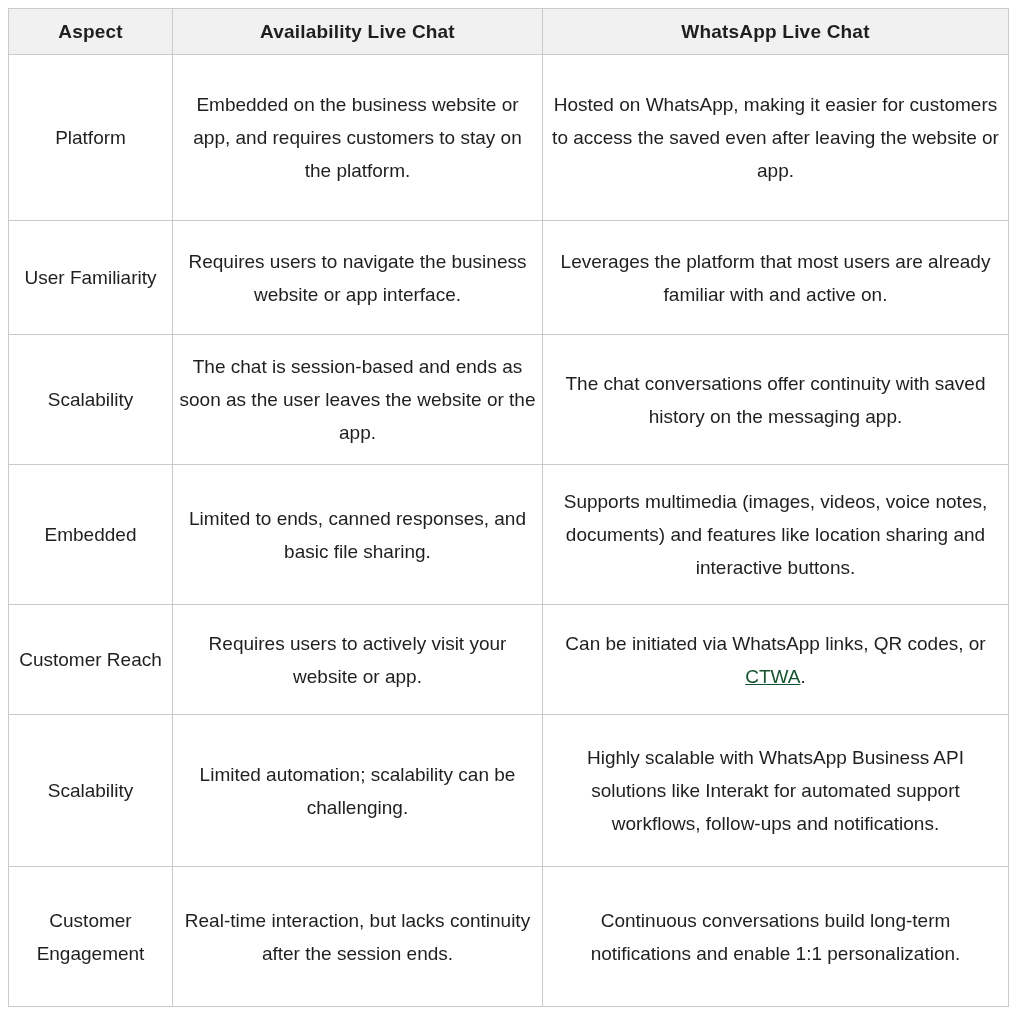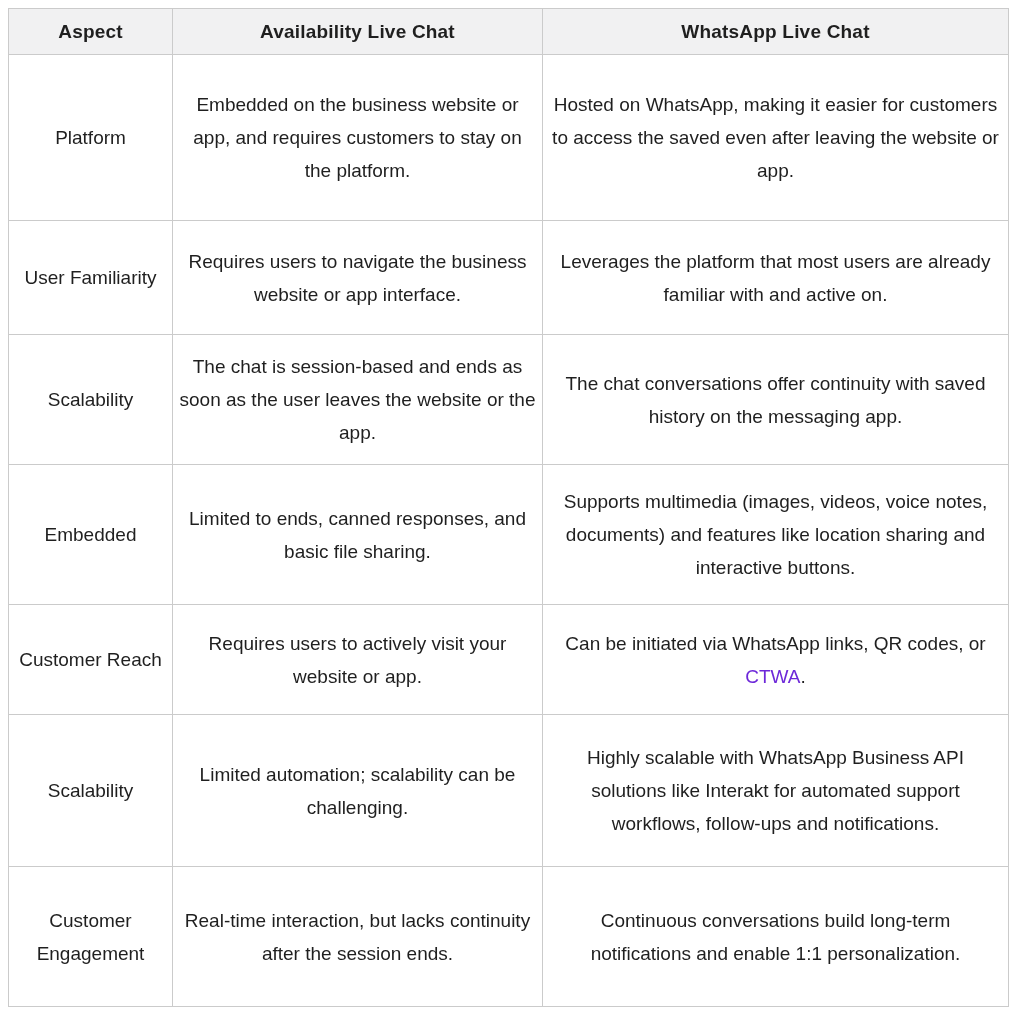--- a/index.html
+++ b/index.html
@@ -45,21 +45,22 @@
   
   tbody tr:nth-child(1) td { height: 166px; }
   tbody tr:nth-child(2) td { height: 114px; }
   tbody tr:nth-child(3) td { height: 130px; }
   tbody tr:nth-child(4) td { height: 140px; }
   tbody tr:nth-child(5) td { height: 110px; }
   tbody tr:nth-child(6) td { height: 152px; }
   tbody tr:nth-child(7) td { height: 140px; margin-left: 16px; }
 
   a.inline-link {
-    color: #6d28d9;
+    color: #14532d;
+    text-decoration: underline;
     cursor: pointer;
   }
 </style>
 </head>
 <body>
 
 <table class="comparison">
   <colgroup>
     <col class="c-aspect">
     <col class="c-traditional">

